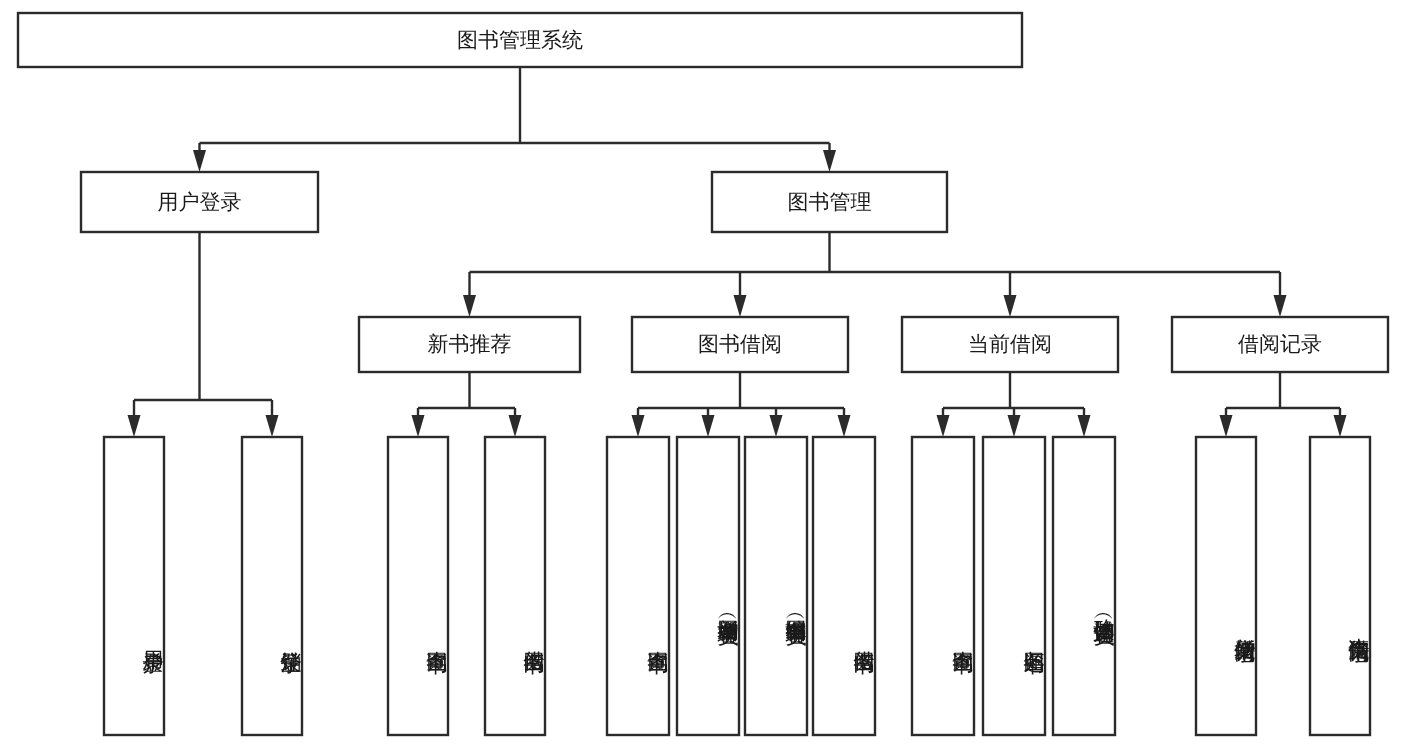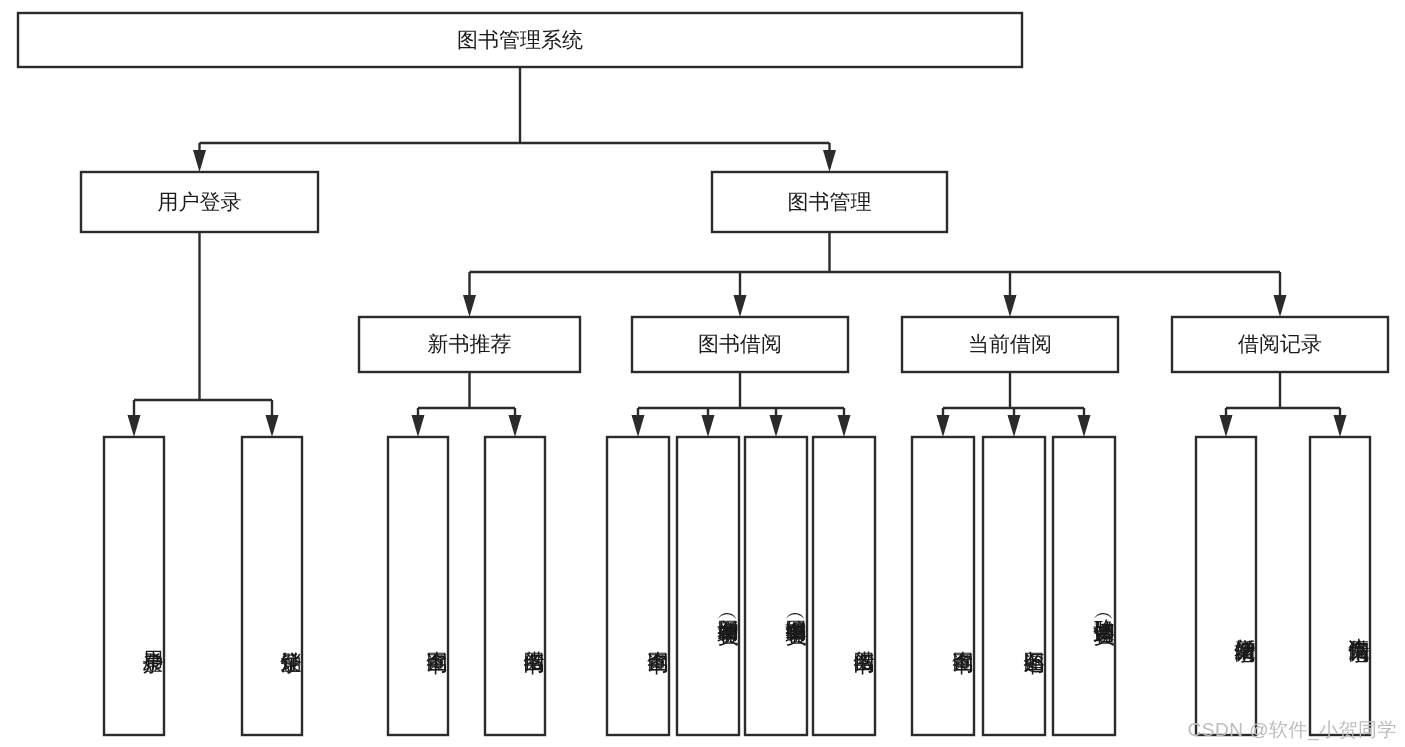--- a/index.html
+++ b/index.html
@@ -226,14 +226,13 @@
       <div class="node-label-v" style="left: 607px; top: 540px; width: 62px; height: 191px;">查询图书</div>
       <div class="node-label-v" style="left: 677px; top: 482.5px; width: 62px; height: 248.5px;">新增图书（管理员）</div>
       <div class="node-label-v" style="left: 745px; top: 482.5px; width: 62px; height: 248.5px;">编辑图书（管理员）</div>
       <div class="node-label-v" style="left: 813px; top: 540px; width: 62px; height: 191px;">借阅图书</div>
       <div class="node-label-v" style="left: 912px; top: 540px; width: 62px; height: 191px;">查询图书</div>
       <div class="node-label-v" style="left: 983px; top: 540px; width: 62px; height: 191px;">归还图书</div>
       <div class="node-label-v" style="left: 1053px; top: 482.5px; width: 62px; height: 248.5px;">确认归还（管理员）</div>
       <div class="node-label-v" style="left: 1196px; top: 517px; width: 60px; height: 214px;">新增借阅记录</div>
       <div class="node-label-v" style="left: 1310px; top: 517px; width: 60px; height: 214px;">查询借阅记录</div>
     </div>
-  <div class="watermark">CSDN @软件_小贺同学</div>
 </div>
 
 </body></html>

